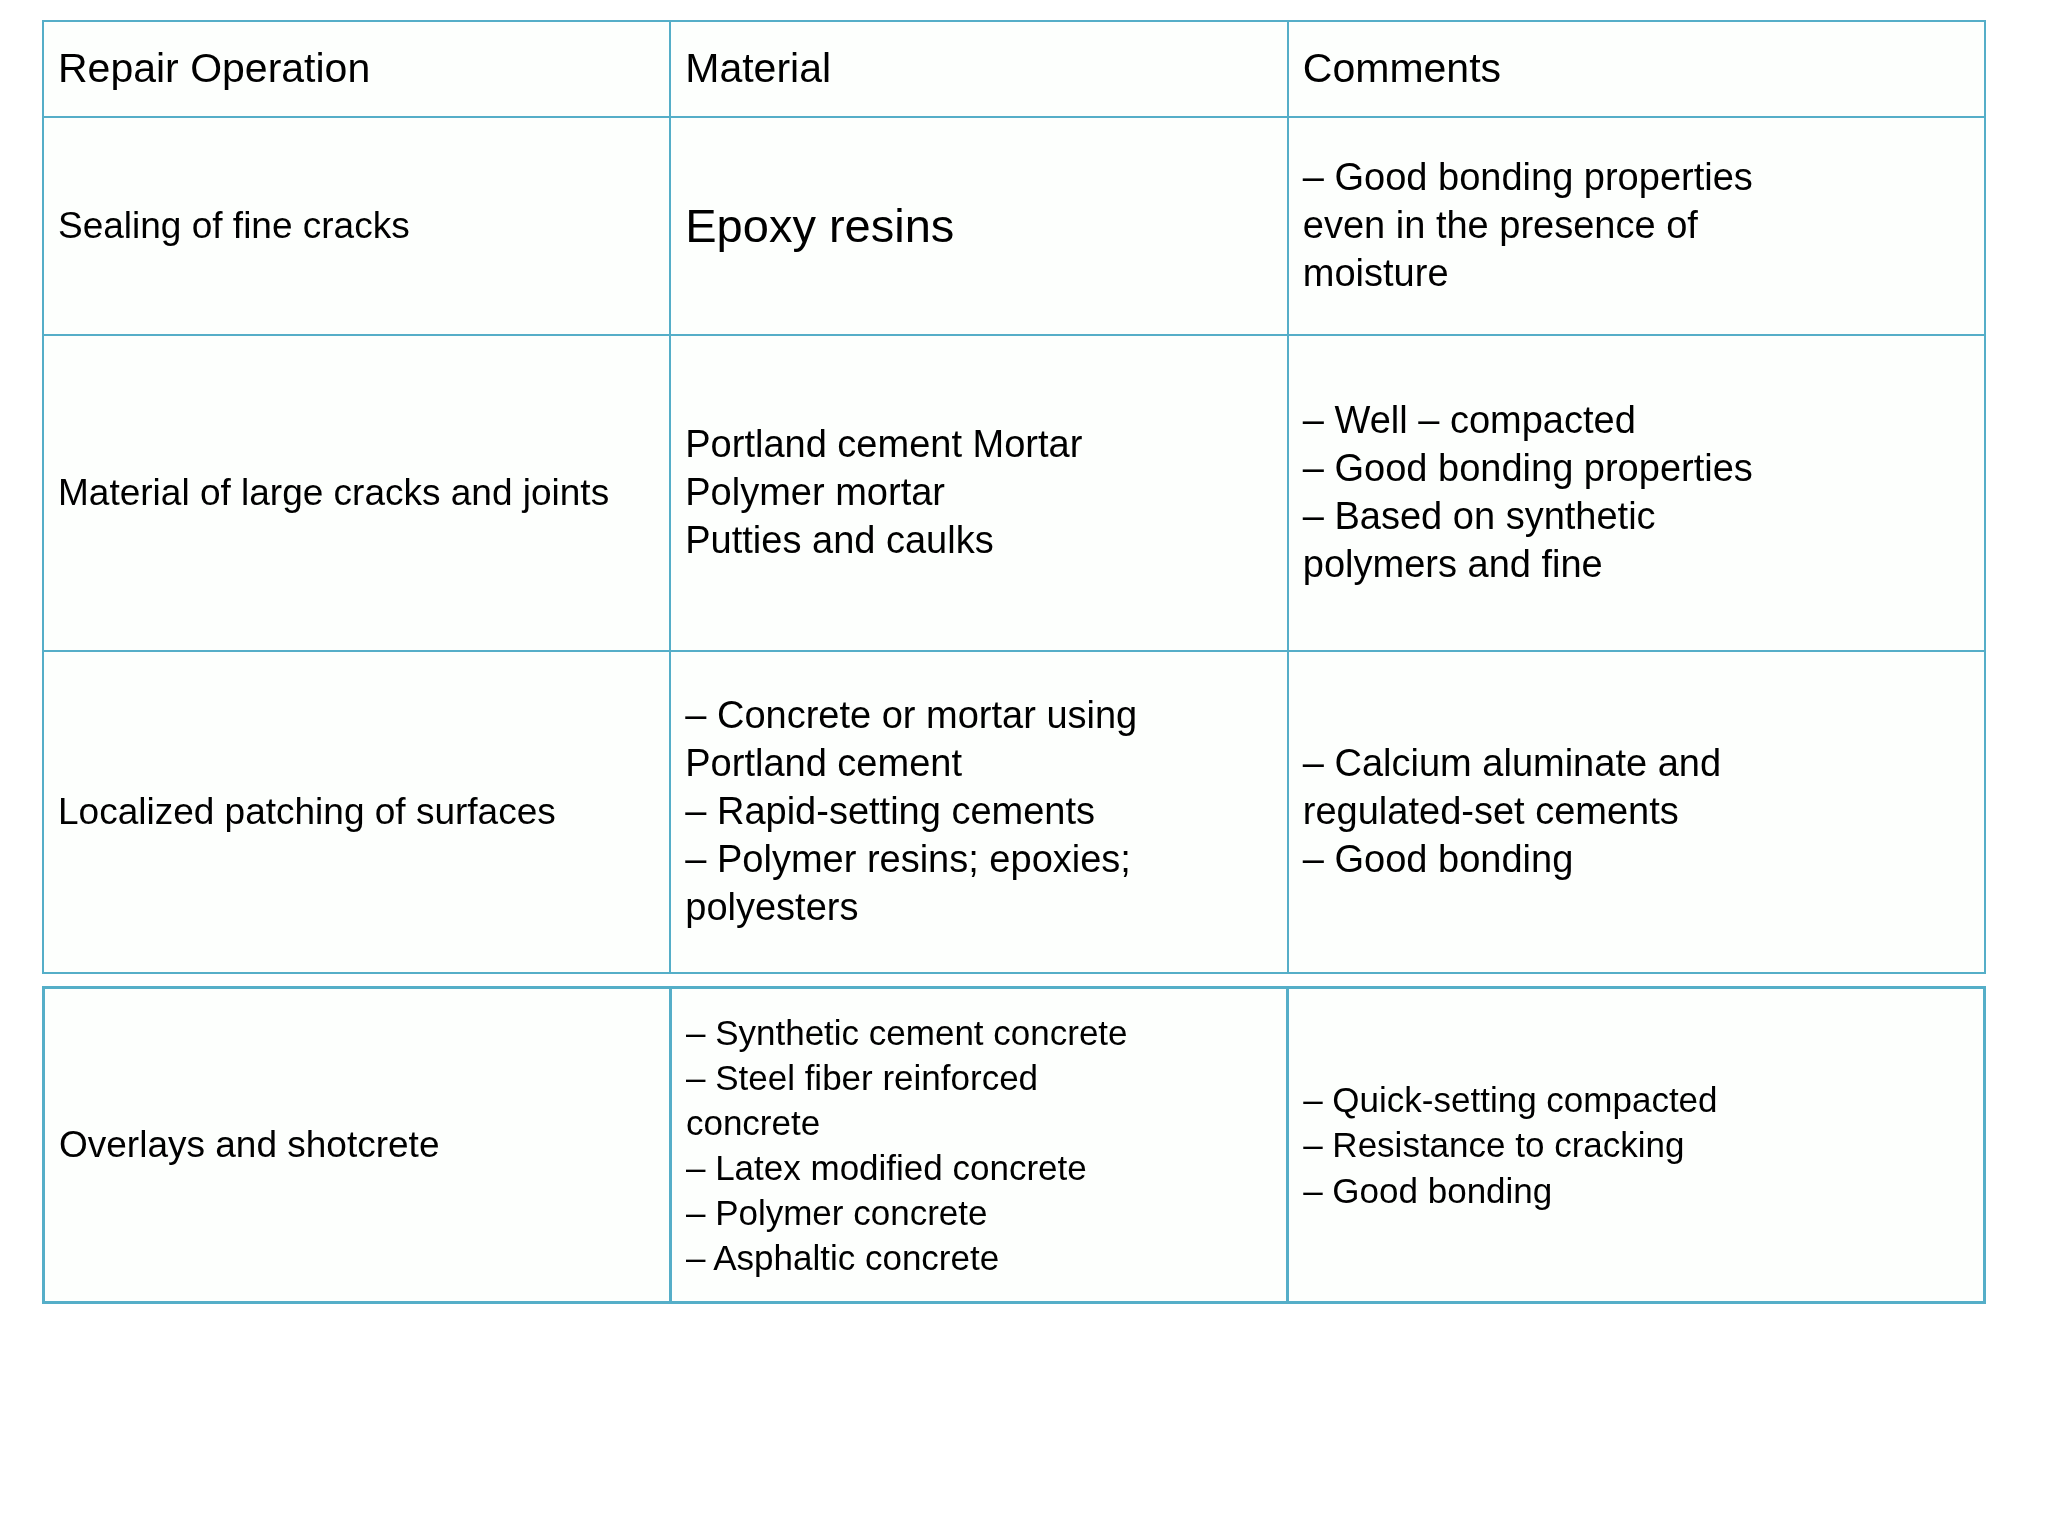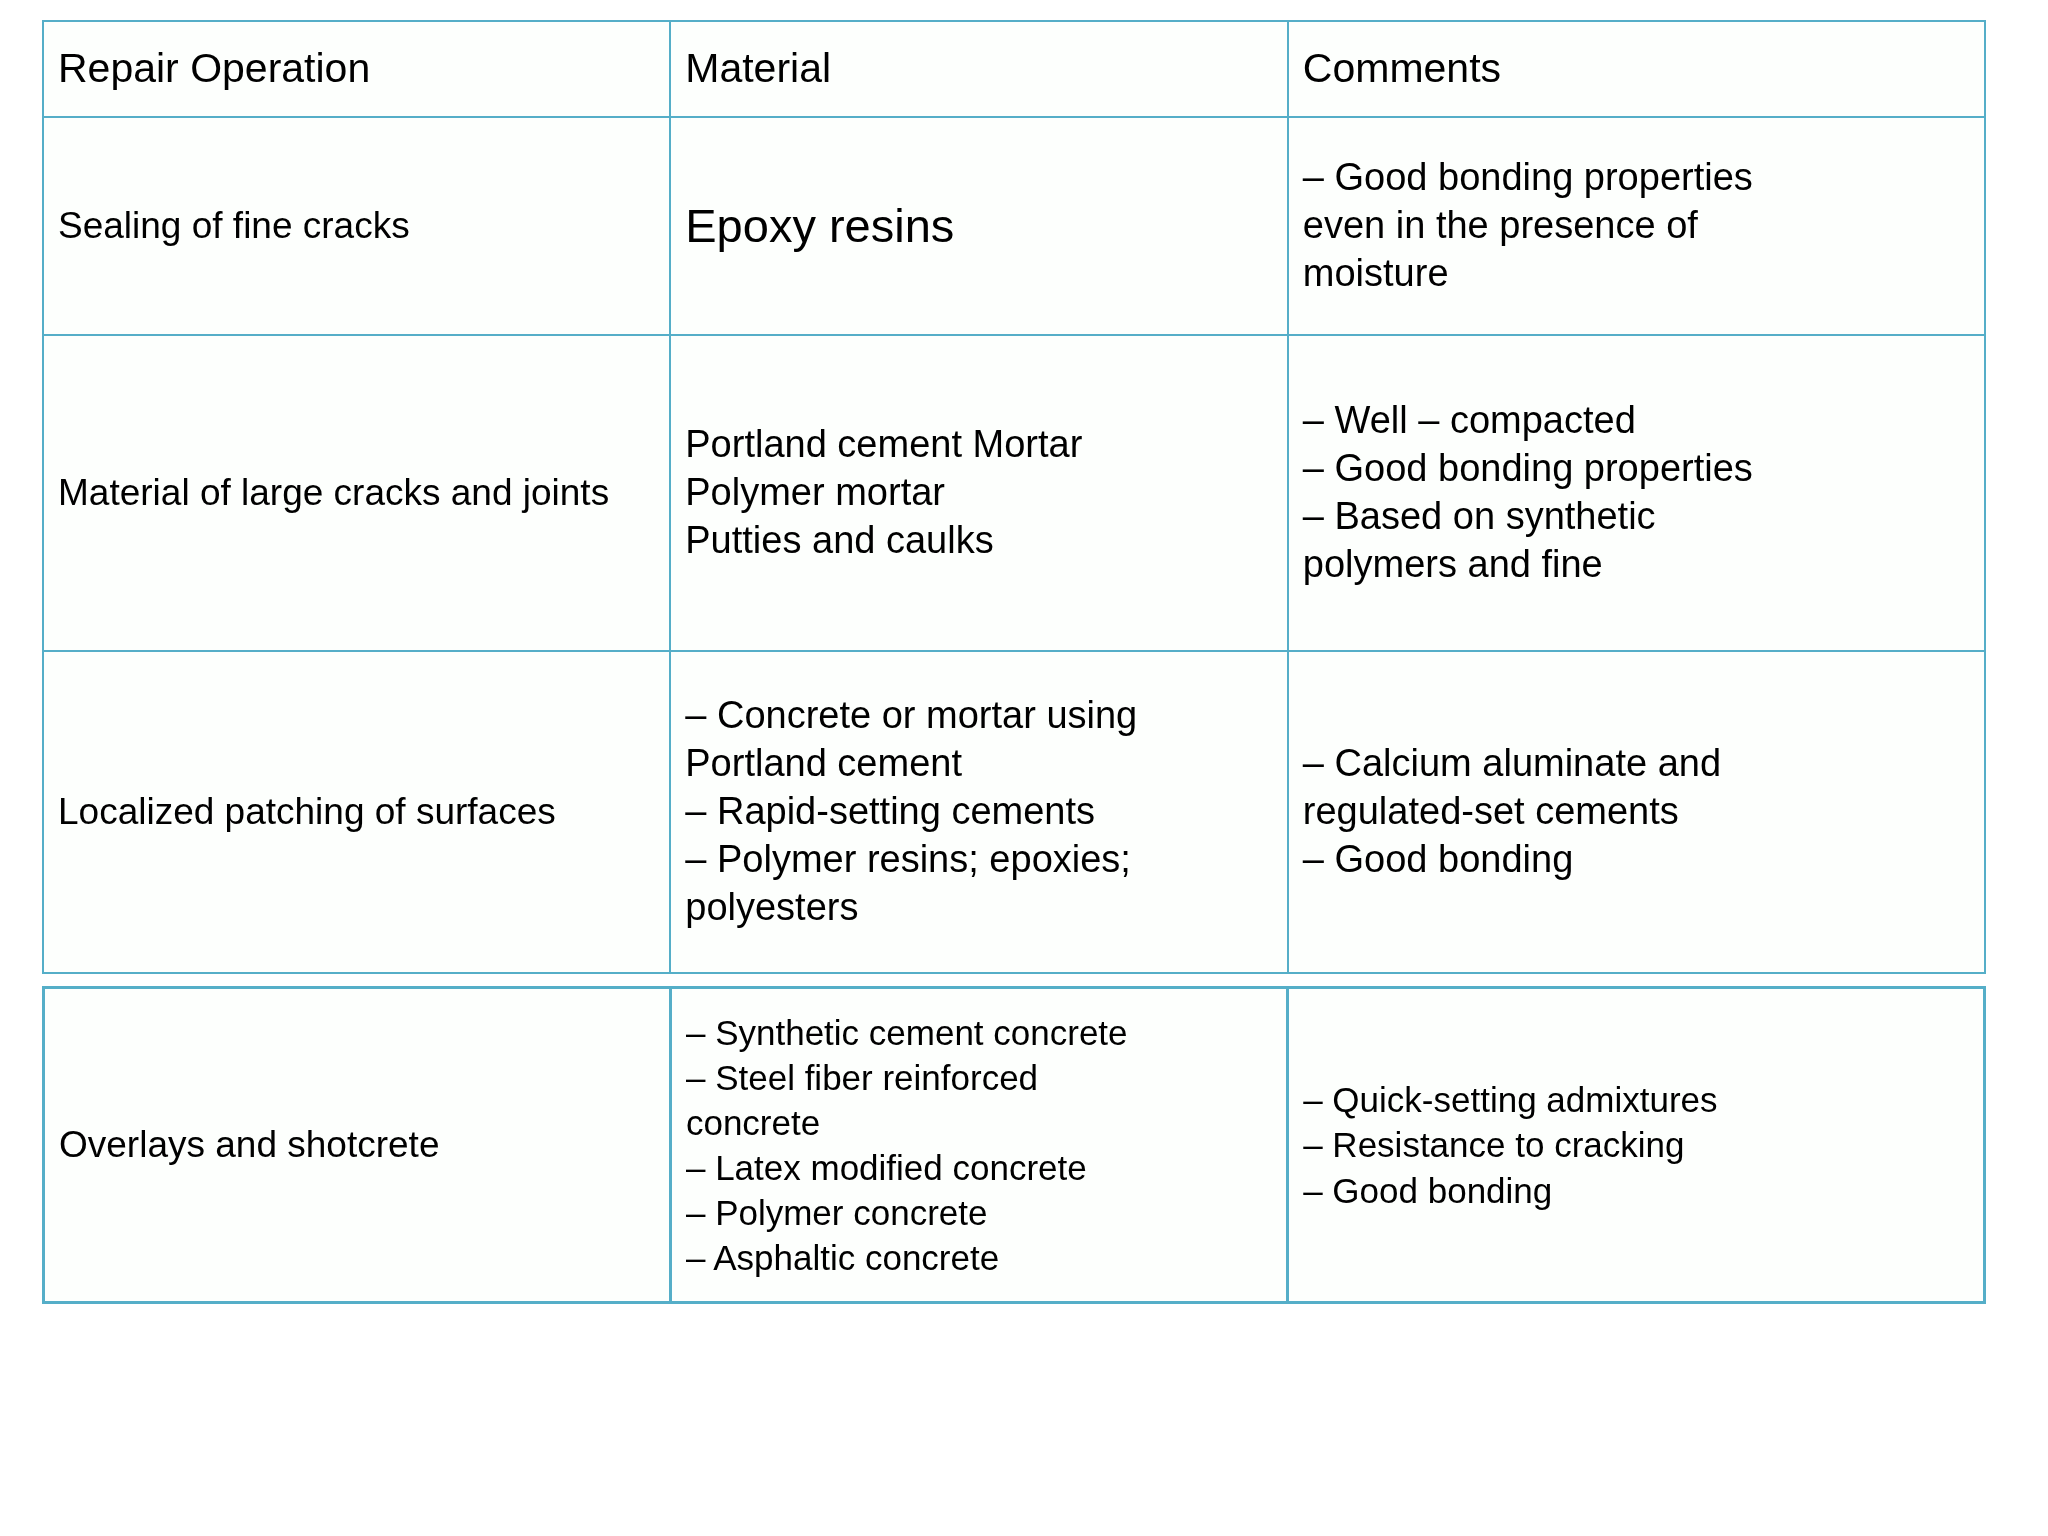--- a/index.html
+++ b/index.html
@@ -214,21 +214,21 @@
               <div>– Synthetic cement concrete</div>
               <div>– Steel fiber reinforced</div>
               <div>concrete</div>
               <div>– Latex modified concrete</div>
               <div>– Polymer concrete</div>
               <div>– Asphaltic concrete</div>
             </div>
         </td>
         <td class="com-cell-last">
           <div class="lines">
-              <div>– Quick-setting admixtures</div>
+              <div>– Quick-setting compacted</div>
               <div>– Resistance to cracking</div>
               <div>– Good bonding</div>
             </div>
         </td>
       </tr>
     </tbody>
   </table>
 
 </div>
 

